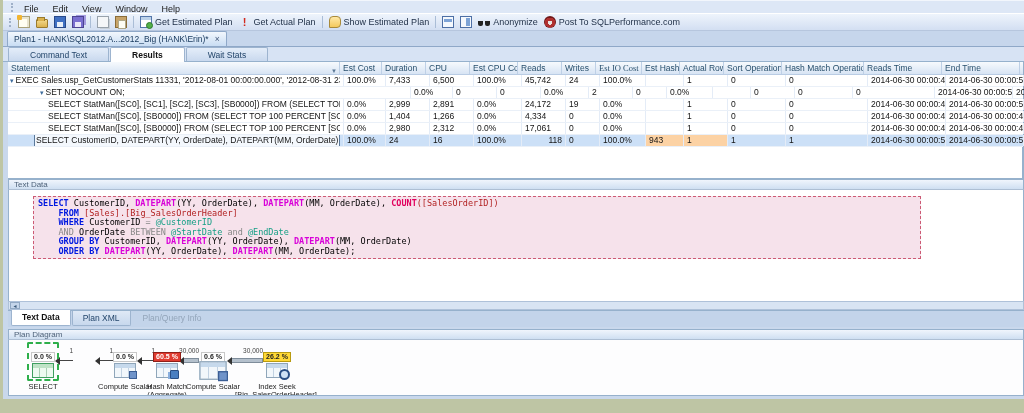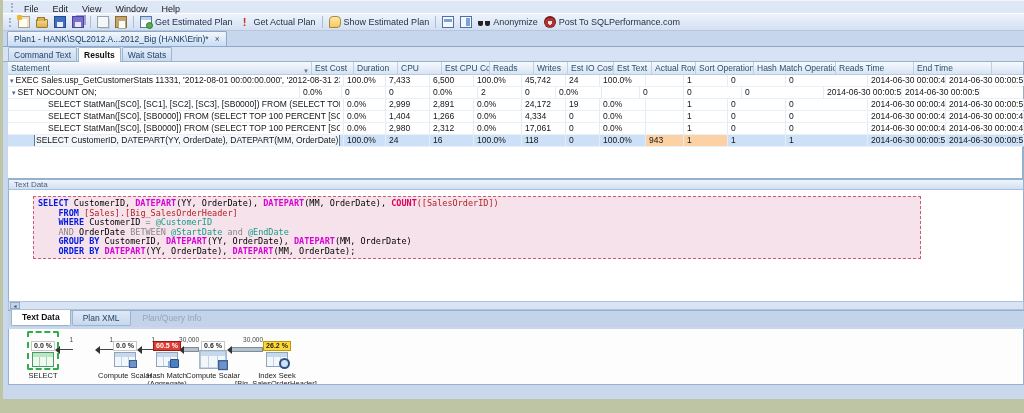--- a/index.html
+++ b/index.html
@@ -66,21 +66,21 @@
 
   
   .doctab-strip { height:16px; background:#c6d6ec; border-bottom:1px solid #8fa8c8; display:flex; align-items:flex-end; padding-left:4px; }
   .doctab { height:15px; background:linear-gradient(#f2f7fd,#c9ddf3); border:1px solid #8fa8c8; border-bottom:none;
             border-radius:2px 2px 0 0; display:flex; align-items:center; gap:6px; padding:0 6px; }
   .doctab-label { font-size:8.5px; color:#17385c; white-space:nowrap; }
   .doctab-close { font-size:8.5px; color:#44597a; line-height:8px; cursor:default; }
 
   
   .subtab-strip { height:15px; background:#d7e3f4; border-bottom:1px solid #96b1cc; display:flex; align-items:flex-end; padding-left:5px; }
-  .subtab { height:14px; font-size:8.5px; color:#24466b; padding:2px 5px 0;
+  .subtab { height:14px; font-size:8.5px; color:#24466b; padding:2px 21px 0;
             background:linear-gradient(#e4edf9,#c9d9ee); border:1px solid #9db4cf; border-bottom:none;
             border-radius:2px 2px 0 0; margin-right:1px; white-space:nowrap; }
   .subtab.active { background:#fff; color:#111; font-weight:bold; height:15px; margin-bottom:-1px; }
 
   
   .panels { background:#c9d8ec; padding-left:5px; height:337px; }
 
   
   .grid { width:1016px; background:#fff; border-right:1px solid #96b1cc; }
   .grid-header { height:13px; display:flex; background:linear-gradient(#f7fafd,#d7e4f4); border-bottom:1px solid #b9cce4; }
@@ -232,29 +232,29 @@
 
   <div class="subtab-strip" id="subtabs">
       <span class="subtab">Command Text</span>
       <span class="subtab active">Results</span>
       <span class="subtab">Wait Stats</span>
     </div>
 
   <div class="panels">
     <div class="grid">
       <div class="grid-header" id="grid-header">
-          <div class="gh-cell" style="width: 304px;">Statement<span class="gh-sort">▼</span></div>
+          <div class="gh-cell" style="width: 332px;">Statement<span class="gh-sort">▼</span></div>
           <div class="gh-cell" style="width: 42px;">Est Cost</div>
           <div class="gh-cell" style="width: 44px;">Duration</div>
           <div class="gh-cell" style="width: 44px;">CPU</div>
           <div class="gh-cell" style="width: 48px;">Est CPU Cost</div>
           <div class="gh-cell" style="width: 44px;">Reads</div>
           <div class="gh-cell" style="width: 34px;">Writes</div>
-          <div class="gh-cell" style="width: 46px;">Est IO Cost</div>
-          <div class="gh-cell" style="width: 38px;">Est Text</div>
+          <div class="gh-cell" style="width: 46px; font-family: Liberation Serif, serif;">Est IO Cost</div>
+          <div class="gh-cell" style="width: 38px;">Est Hash</div>
           <div class="gh-cell" style="width: 44px;">Actual Rows</div>
           <div class="gh-cell" style="width: 58px;">Sort Operations</div>
           <div class="gh-cell" style="width: 82px;">Hash Match Operations</div>
           <div class="gh-cell" style="width: 78px;">Reads Time</div>
           <div class="gh-cell" style="width: 78px;">End Time</div>
         </div>
       <div id="grid-rows">
           <div class="grid-row">
             <div class="g-cell statement-cell" style="width: 336px; padding-left: 2px;">
               <span class="stmt-arrow">▾</span>
@@ -268,21 +268,21 @@
             <div class="g-cell" style="width: 34px;">24</div>
             <div class="g-cell" style="width: 46px;">100.0%</div>
             <div class="g-cell" style="width: 38px;"></div>
             <div class="g-cell" style="width: 44px;">1</div>
             <div class="g-cell" style="width: 58px;">0</div>
             <div class="g-cell" style="width: 82px;">0</div>
             <div class="g-cell" style="width: 78px;">2014-06-30 00:00:42.830</div>
             <div class="g-cell" style="width: 78px;">2014-06-30 00:00:50.263</div>
           </div>
           <div class="grid-row">
-            <div class="g-cell statement-cell" style="width: 292px; padding-left: 4px;">
+            <div class="g-cell statement-cell" style="width: 403px; padding-left: 32px;">
               <span class="stmt-arrow">▾</span>
               <span class="stmt-text">SET NOCOUNT ON;</span>
             </div>
             <div class="g-cell" style="width: 42px;">0.0%</div>
             <div class="g-cell" style="width: 44px;">0</div>
             <div class="g-cell" style="width: 44px;">0</div>
             <div class="g-cell" style="width: 48px;">0.0%</div>
             <div class="g-cell" style="width: 44px;">2</div>
             <div class="g-cell" style="width: 34px;">0</div>
             <div class="g-cell" style="width: 46px;">0.0%</div>
@@ -348,21 +348,21 @@
             <div class="g-cell" style="width: 78px;">2014-06-30 00:00:45.813</div>
           </div>
           <div class="grid-row selected">
             <div class="g-cell statement-cell" style="width: 336px; padding-left: 26px;">
               <span class="stmt-text focus">SELECT CustomerID, DATEPART(YY, OrderDate), DATEPART(MM, OrderDate), COUNT([SalesOrderID]) FROM [...</span>
             </div>
             <div class="g-cell" style="width: 42px;">100.0%</div>
             <div class="g-cell" style="width: 44px;">24</div>
             <div class="g-cell" style="width: 44px;">16</div>
             <div class="g-cell" style="width: 48px;">100.0%</div>
-            <div class="g-cell" style="width: 44px;">118</div>
+            <div class="g-cell" style="width: 44px; text-align: right;">118</div>
             <div class="g-cell" style="width: 34px;">0</div>
             <div class="g-cell" style="width: 46px;">100.0%</div>
             <div class="g-cell hot" style="width: 38px;">943</div>
             <div class="g-cell hot" style="width: 44px;">1</div>
             <div class="g-cell" style="width: 58px;">1</div>
             <div class="g-cell" style="width: 82px;">1</div>
             <div class="g-cell" style="width: 78px;">2014-06-30 00:00:50.240</div>
             <div class="g-cell" style="width: 78px;">2014-06-30 00:00:50.263</div>
           </div>
         </div>
@@ -380,20 +380,21 @@
     </div>
 
     <div class="bottomtab-strip" id="bottomtabs">
         <span class="bottomtab active">Text Data</span>
         <span class="bottomtab">Plan XML</span>
         <span class="bottomtab disabled">Plan/Query Info</span>
       </div>
 
     <div class="gapline"></div>
 
+    <div class="panel-header">Plan Diagram</div>
 
     <div class="diagram" id="diagram">
         <div class="pd-edge thin" style="left: 46px; top: 16px; width: 18px; height: 10px;">
           <div class="line"></div>
           <div class="head"></div>
           <span class="elabel">1</span>
         </div>
         <div class="pd-edge thin" style="left: 86px; top: 16px; width: 18px; height: 10px;">
           <div class="line"></div>
           <div class="head"></div>

